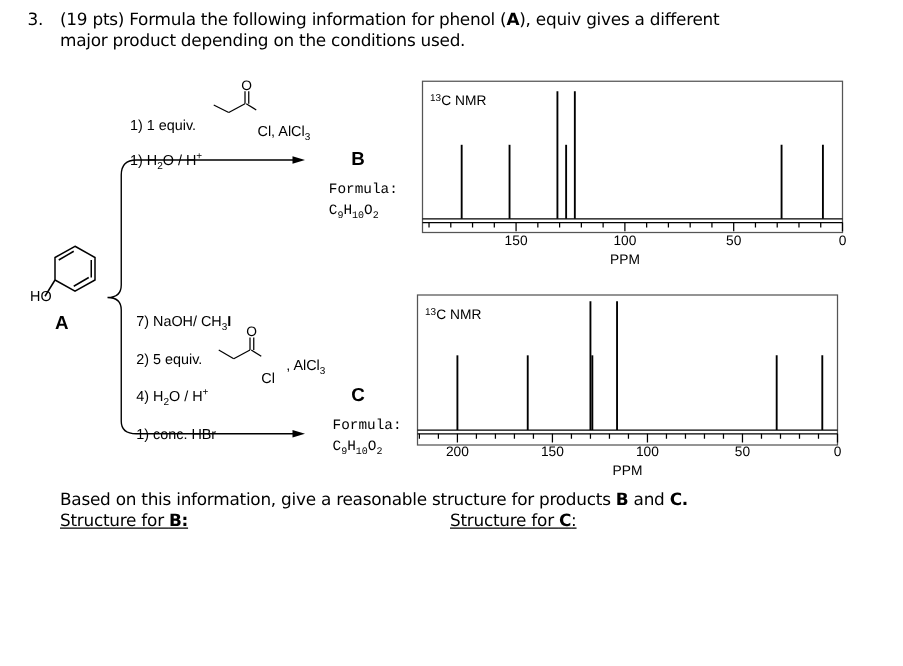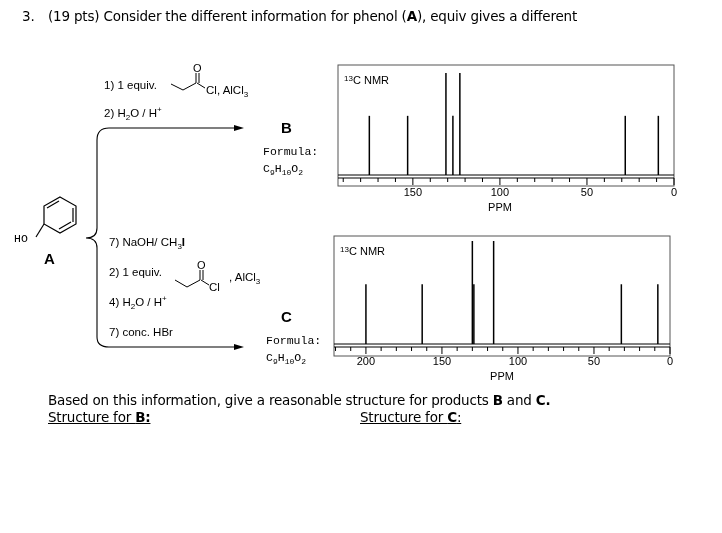--- a/index.html
+++ b/index.html
@@ -1,36 +1,37 @@
 <!DOCTYPE html>
 <html><head>
 <meta charset="utf-8">
 <style>
   html,body{margin:0;padding:0;background:#ffffff;}
   body{width:722px;height:533px;position:relative;overflow:hidden;color:#000;font-family:"DejaVu Sans",sans-serif;}
   .abs{position:absolute;}
   .q-text{font-family:"DejaVu Sans",sans-serif;font-size:13.5px;line-height:17px;letter-spacing:-0.2px;}
   .q-num{left:22px;top:8px;}
   .q-body{left:48px;top:8px;width:640px;}
-  .small{font-family:"Liberation Sans",sans-serif;font-size:11.5px;}
-  .lbl{font-family:Liberation Mono, monospace;}
+  .small{font-family:"Liberation Sans",sans-serif;font-size:11.5px;margin-top:16px;}
+  .lbl{font-family:Liberation Sans, sans-serif;margin-left:10px;}
   .bold{font-weight:bold;}
   .u{text-decoration:underline;}
   sub,sup{font-size:8px;line-height:0;}
   .prod-letter{font-family:"Liberation Sans",sans-serif;font-weight:bold;font-size:15px;}
   .formula{font-family:Liberation Mono, monospace;font-size:11.5px;line-height:17px;}
   svg text{font-family:"Liberation Sans",sans-serif;}
 </style>
 </head>
 <body>
 
 <div class="abs q-text q-num"><span>3.</span></div>
 <div class="abs q-text q-body">
   <span>(19 pts)</span>
-  <span>Consider the different information for phenol (</span><span class="bold">A</span><span>), equiv gives a different</span><br>
+  <span>Formula the following information for phenol (</span><span class="bold">A</span><span>), equiv gives a different</span><br>
+  <span>major product depending on the conditions used.</span>
 </div>
 
 <svg class="abs" style="left:0;top:0" width="722" height="533">
 
   <g stroke="#000" stroke-width="1.2" fill="none">
     <polygon points="60,197 76,206 76,224 60,233 44,224 44,206"></polygon>
     <line x1="73" y1="208" x2="73" y2="222"></line>
     <line x1="47" y1="208" x2="59" y2="201"></line>
     <line x1="59" y1="229" x2="71" y2="222"></line>
     <line x1="44" y1="224" x2="36" y2="237"></line>
@@ -156,34 +157,34 @@
     <text x="340" y="252" font-size="8">13</text>
     <text x="349" y="255" font-size="11">C NMR</text>
   </g>
 </svg>
 
 <div class="abs lbl" style="left:14px;top:232px;font-size:11.5px;">HO</div>
 <div class="abs prod-letter" style="left:44px;top:250px;">A</div>
 
 <div class="abs small" style="left:104px;top:79px;"><span>1) 1 equiv.</span></div>
 <div class="abs small" style="left:206px;top:84px;"><span>Cl</span><span>, AlCl</span><sub>3</sub></div>
-<div class="abs small" style="left:104px;top:107px;"><span>2) H</span><sub>2</sub><span>O / H</span><sup>+</sup></div>
+<div class="abs small" style="left:104px;top:107px;"><span>1) H</span><sub>2</sub><span>O / H</span><sup>+</sup></div>
 
 <div class="abs prod-letter" style="left:281px;top:119px;">B</div>
 <div class="abs formula" style="left:263px;top:143px;">
   <span>Formula:</span><br>
   <span>C</span><sub>9</sub><span>H</span><sub>10</sub><span>O</span><sub>2</sub>
 </div>
 
 <div class="abs small" style="left:109px;top:236px;"><span>7) NaOH/ CH</span><sub>3</sub><span class="bold">I</span></div>
-<div class="abs small" style="left:109px;top:266px;"><span>2) 1 equiv.</span></div>
+<div class="abs small" style="left:109px;top:266px;"><span>2) 5 equiv.</span></div>
 <div class="abs small" style="left:209px;top:281px;"><span>Cl</span></div>
 <div class="abs small" style="left:229px;top:271px;"><span>, AlCl</span><sub>3</sub></div>
 <div class="abs small" style="left:109px;top:296px;"><span>4) H</span><sub>2</sub><span>O / H</span><sup>+</sup></div>
-<div class="abs small" style="left:109px;top:326px;"><span>7) conc. HBr</span></div>
+<div class="abs small" style="left:109px;top:326px;"><span>1) conc. HBr</span></div>
 
 <div class="abs prod-letter" style="left:281px;top:308px;">C</div>
 <div class="abs formula" style="left:266px;top:332px;">
   <span>Formula:</span><br>
   <span>C</span><sub>9</sub><span>H</span><sub>10</sub><span>O</span><sub>2</sub>
 </div>
 
 <div class="abs q-text" style="left:48px;top:392px;text-align:right;">
   <span>Based on this information, give a reasonable structure for products </span><span class="bold">B</span><span> and </span><span class="bold">C.</span>
 </div>

